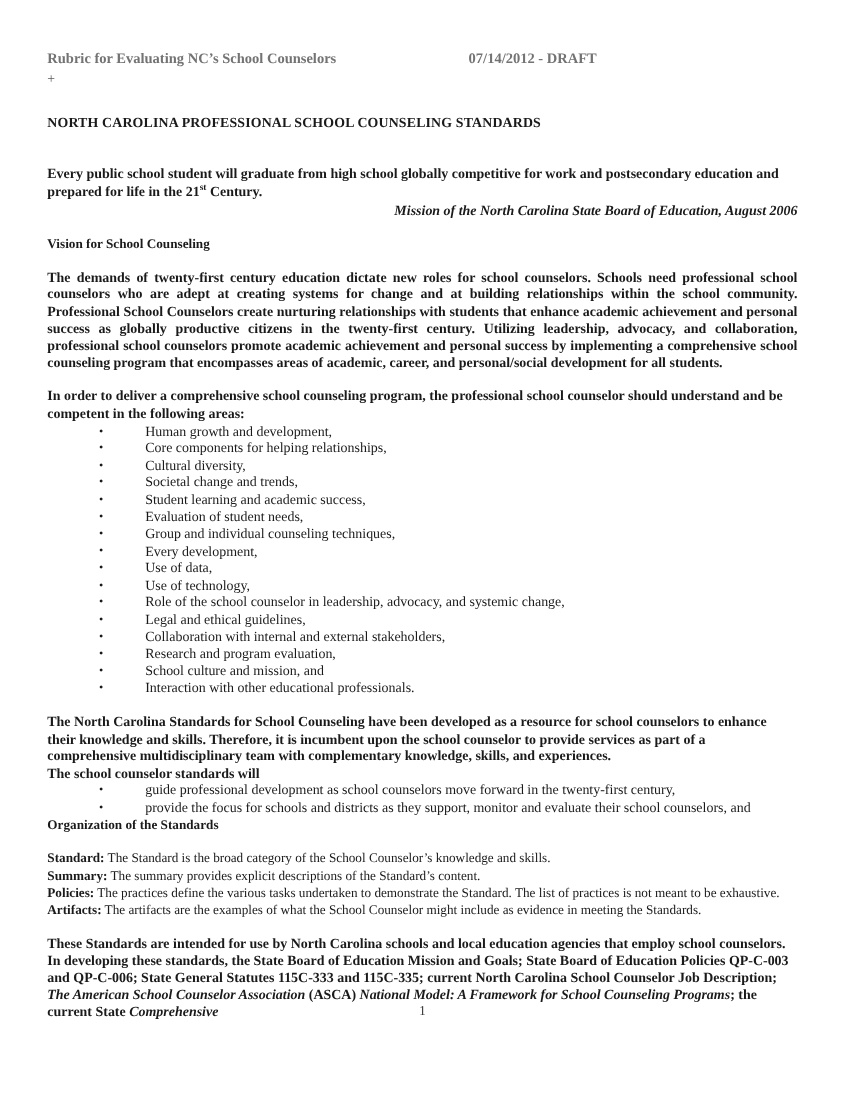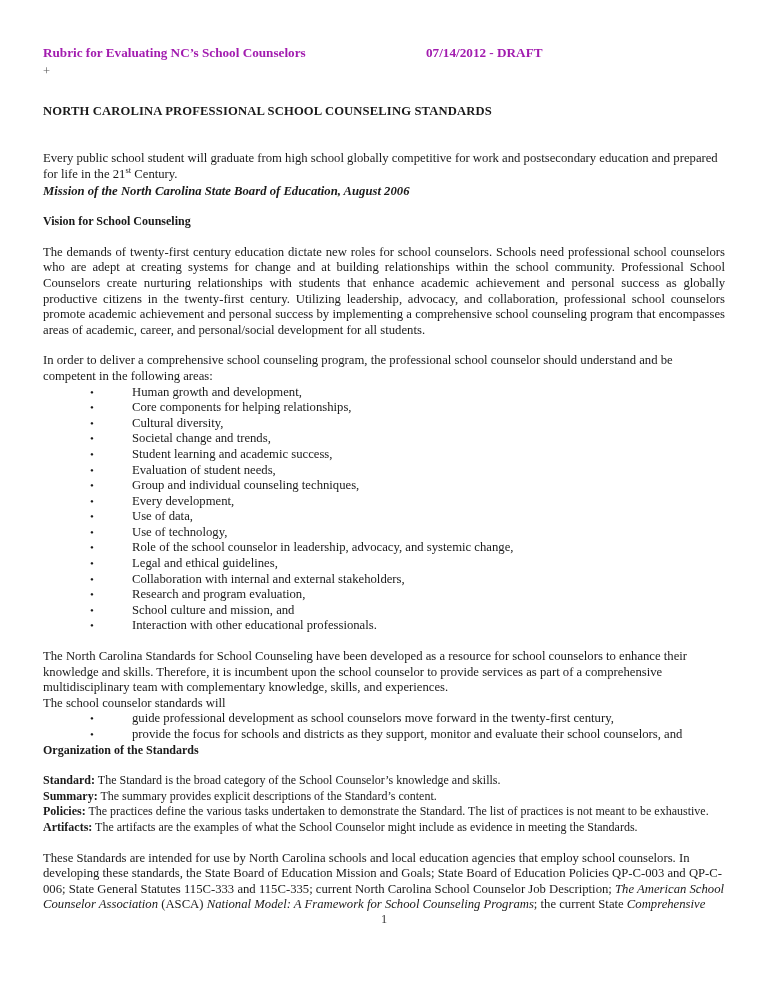--- a/index.html
+++ b/index.html
@@ -66,28 +66,30 @@
     font-size: 12.6px;
     letter-spacing: 0.15px;
     margin-top: 26px;
     line-height: 15px;
   }
   p.body-text {
     font-size: 12.7px;
     line-height: 15.6px;
     margin: 0;
     text-align: left;
+    font-weight: bold;
   }
   p.justified {
     text-align: justify;
     text-justify: inter-word;
   }
   .gap-lg   { height: 32px; }
   .gap-md   { height: 15px; }
   .attribution {
+    text-align: right;
     font-weight: bold;
     font-style: italic;
     font-size: 12.7px;
     line-height: 16px;
     margin: 1px 0 0 0;
   }
   h2.section-heading {
     font-size: 12px;
     font-weight: bold;
     line-height: 15.6px;
@@ -141,21 +143,21 @@
   }
 
   i, em { font-style: italic; }
 </style>
 </head>
 <body>
 
 <div class="page">
   <div class="content">
 
-    <div class="doc-header" style="color: #a21caf;">
+    <div class="doc-header" style="color: #737373;">
       <span class="hdr-title">Rubric for Evaluating NC’s School Counselors</span>
       <span class="hdr-date">07/14/2012 - DRAFT</span>
     </div>
     <div class="plus-mark">+</div>
 
     <div class="doc-title">NORTH CAROLINA PROFESSIONAL SCHOOL COUNSELING STANDARDS</div>
 
     <div class="gap-lg"></div>
 
     <p class="body-text">

